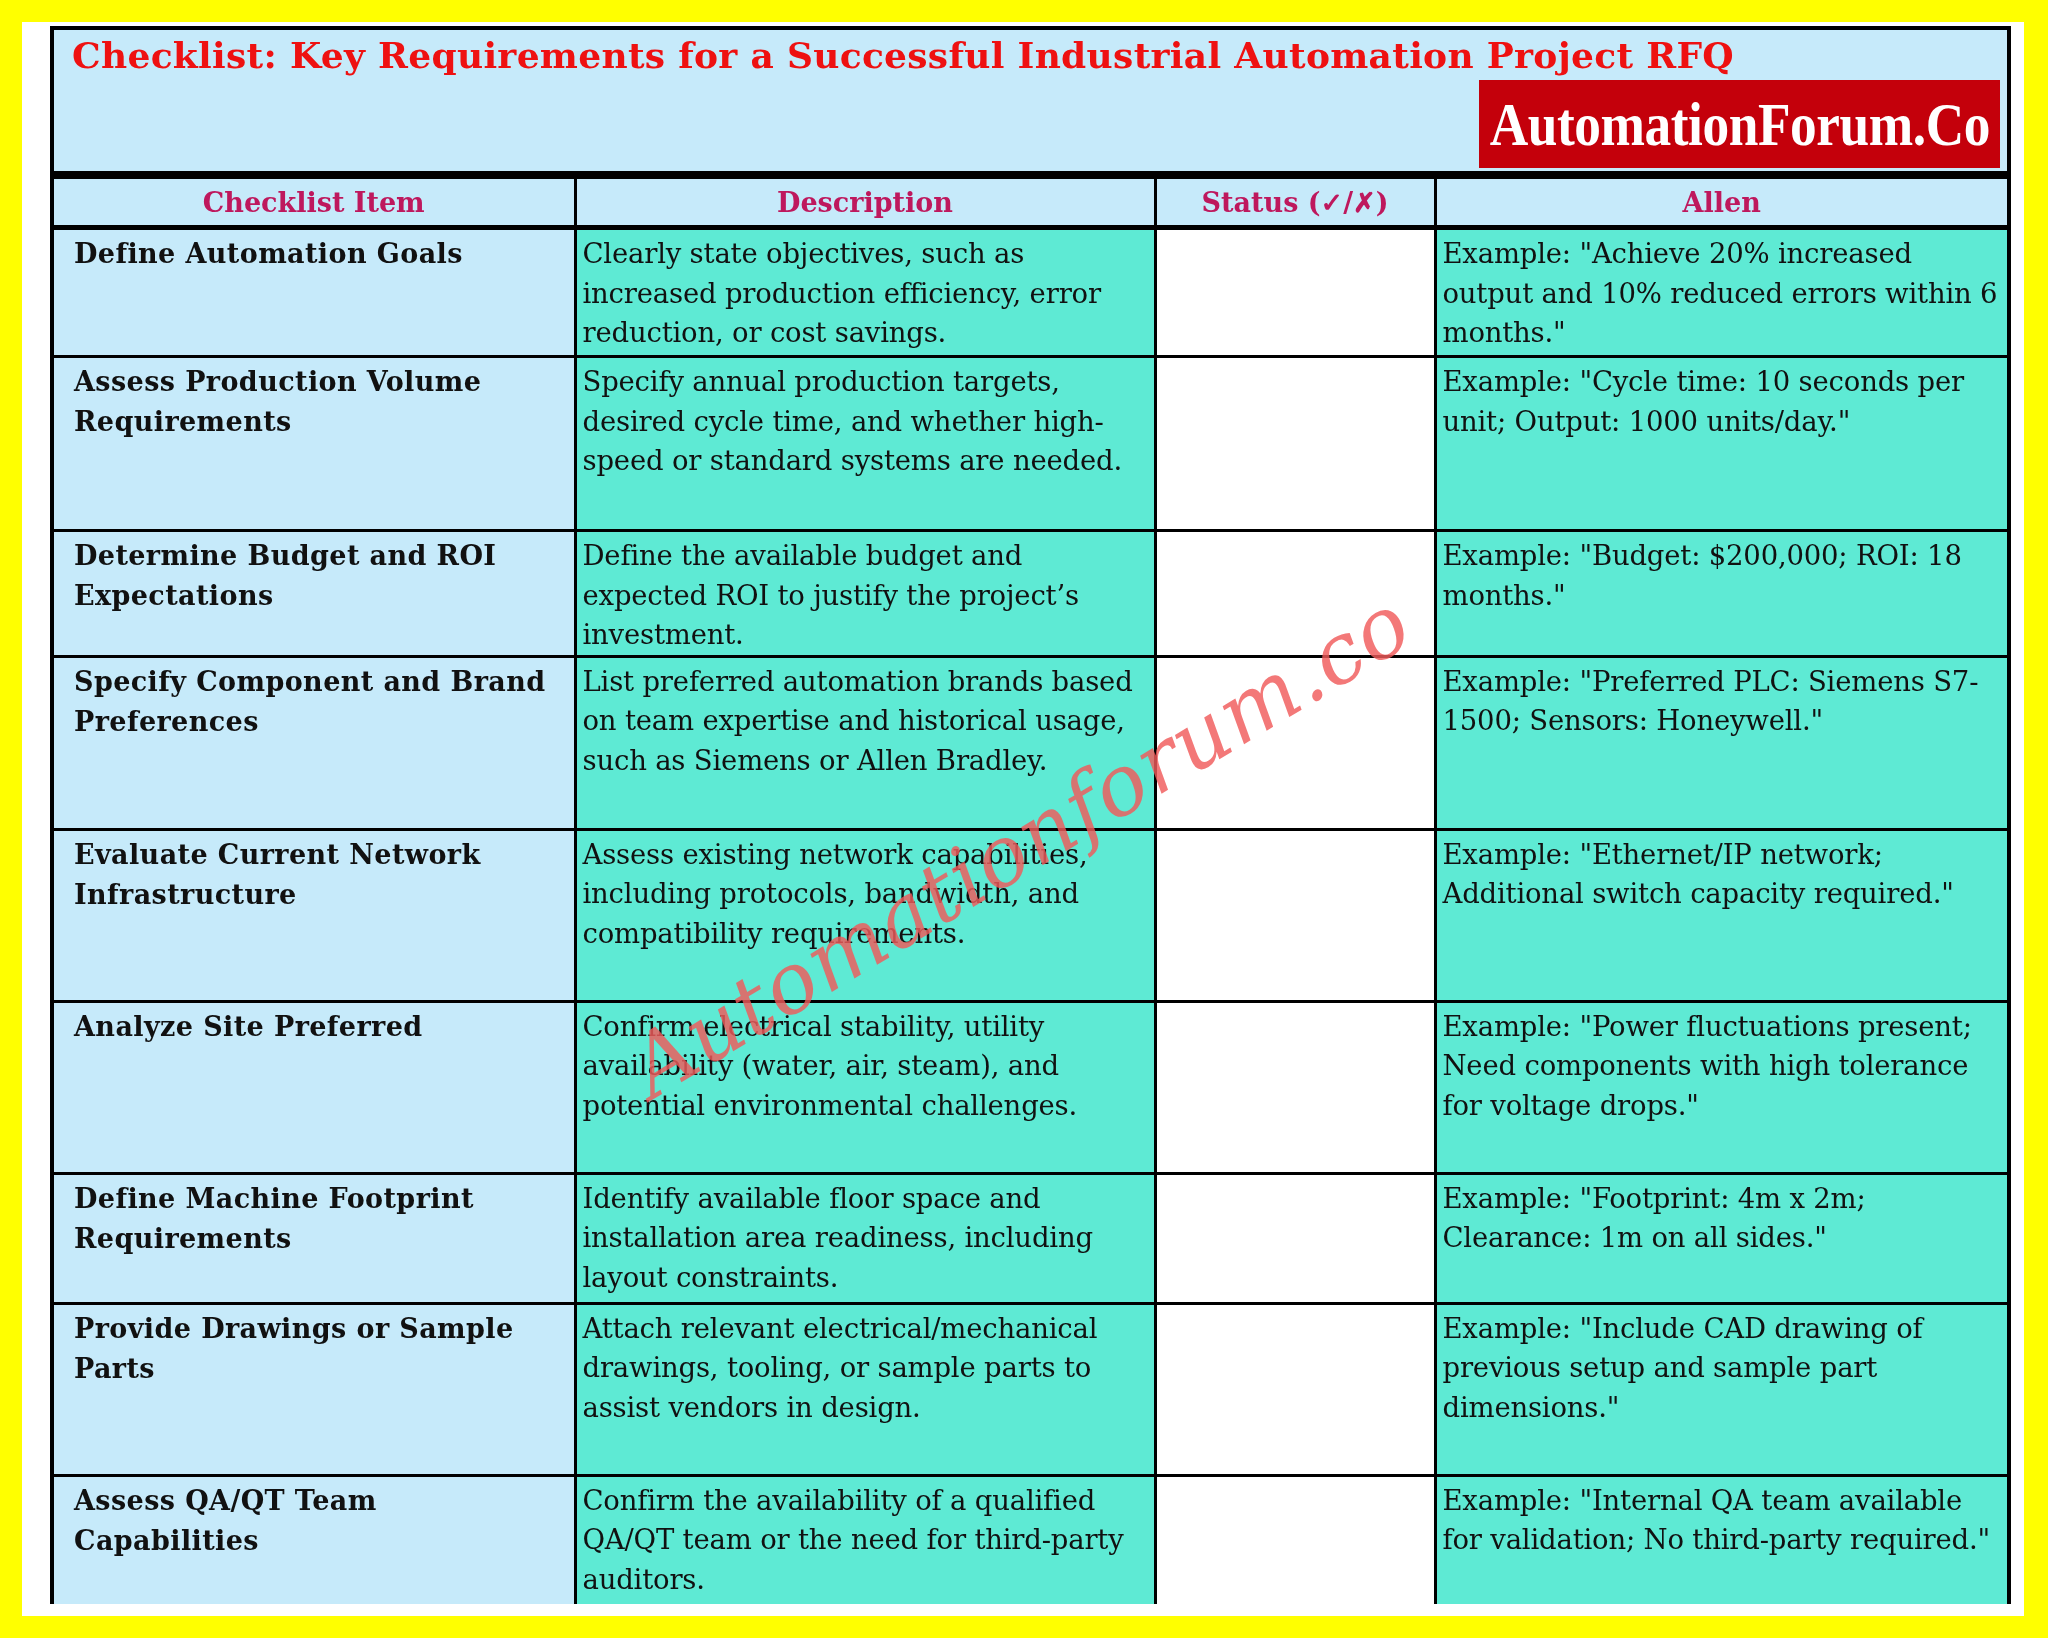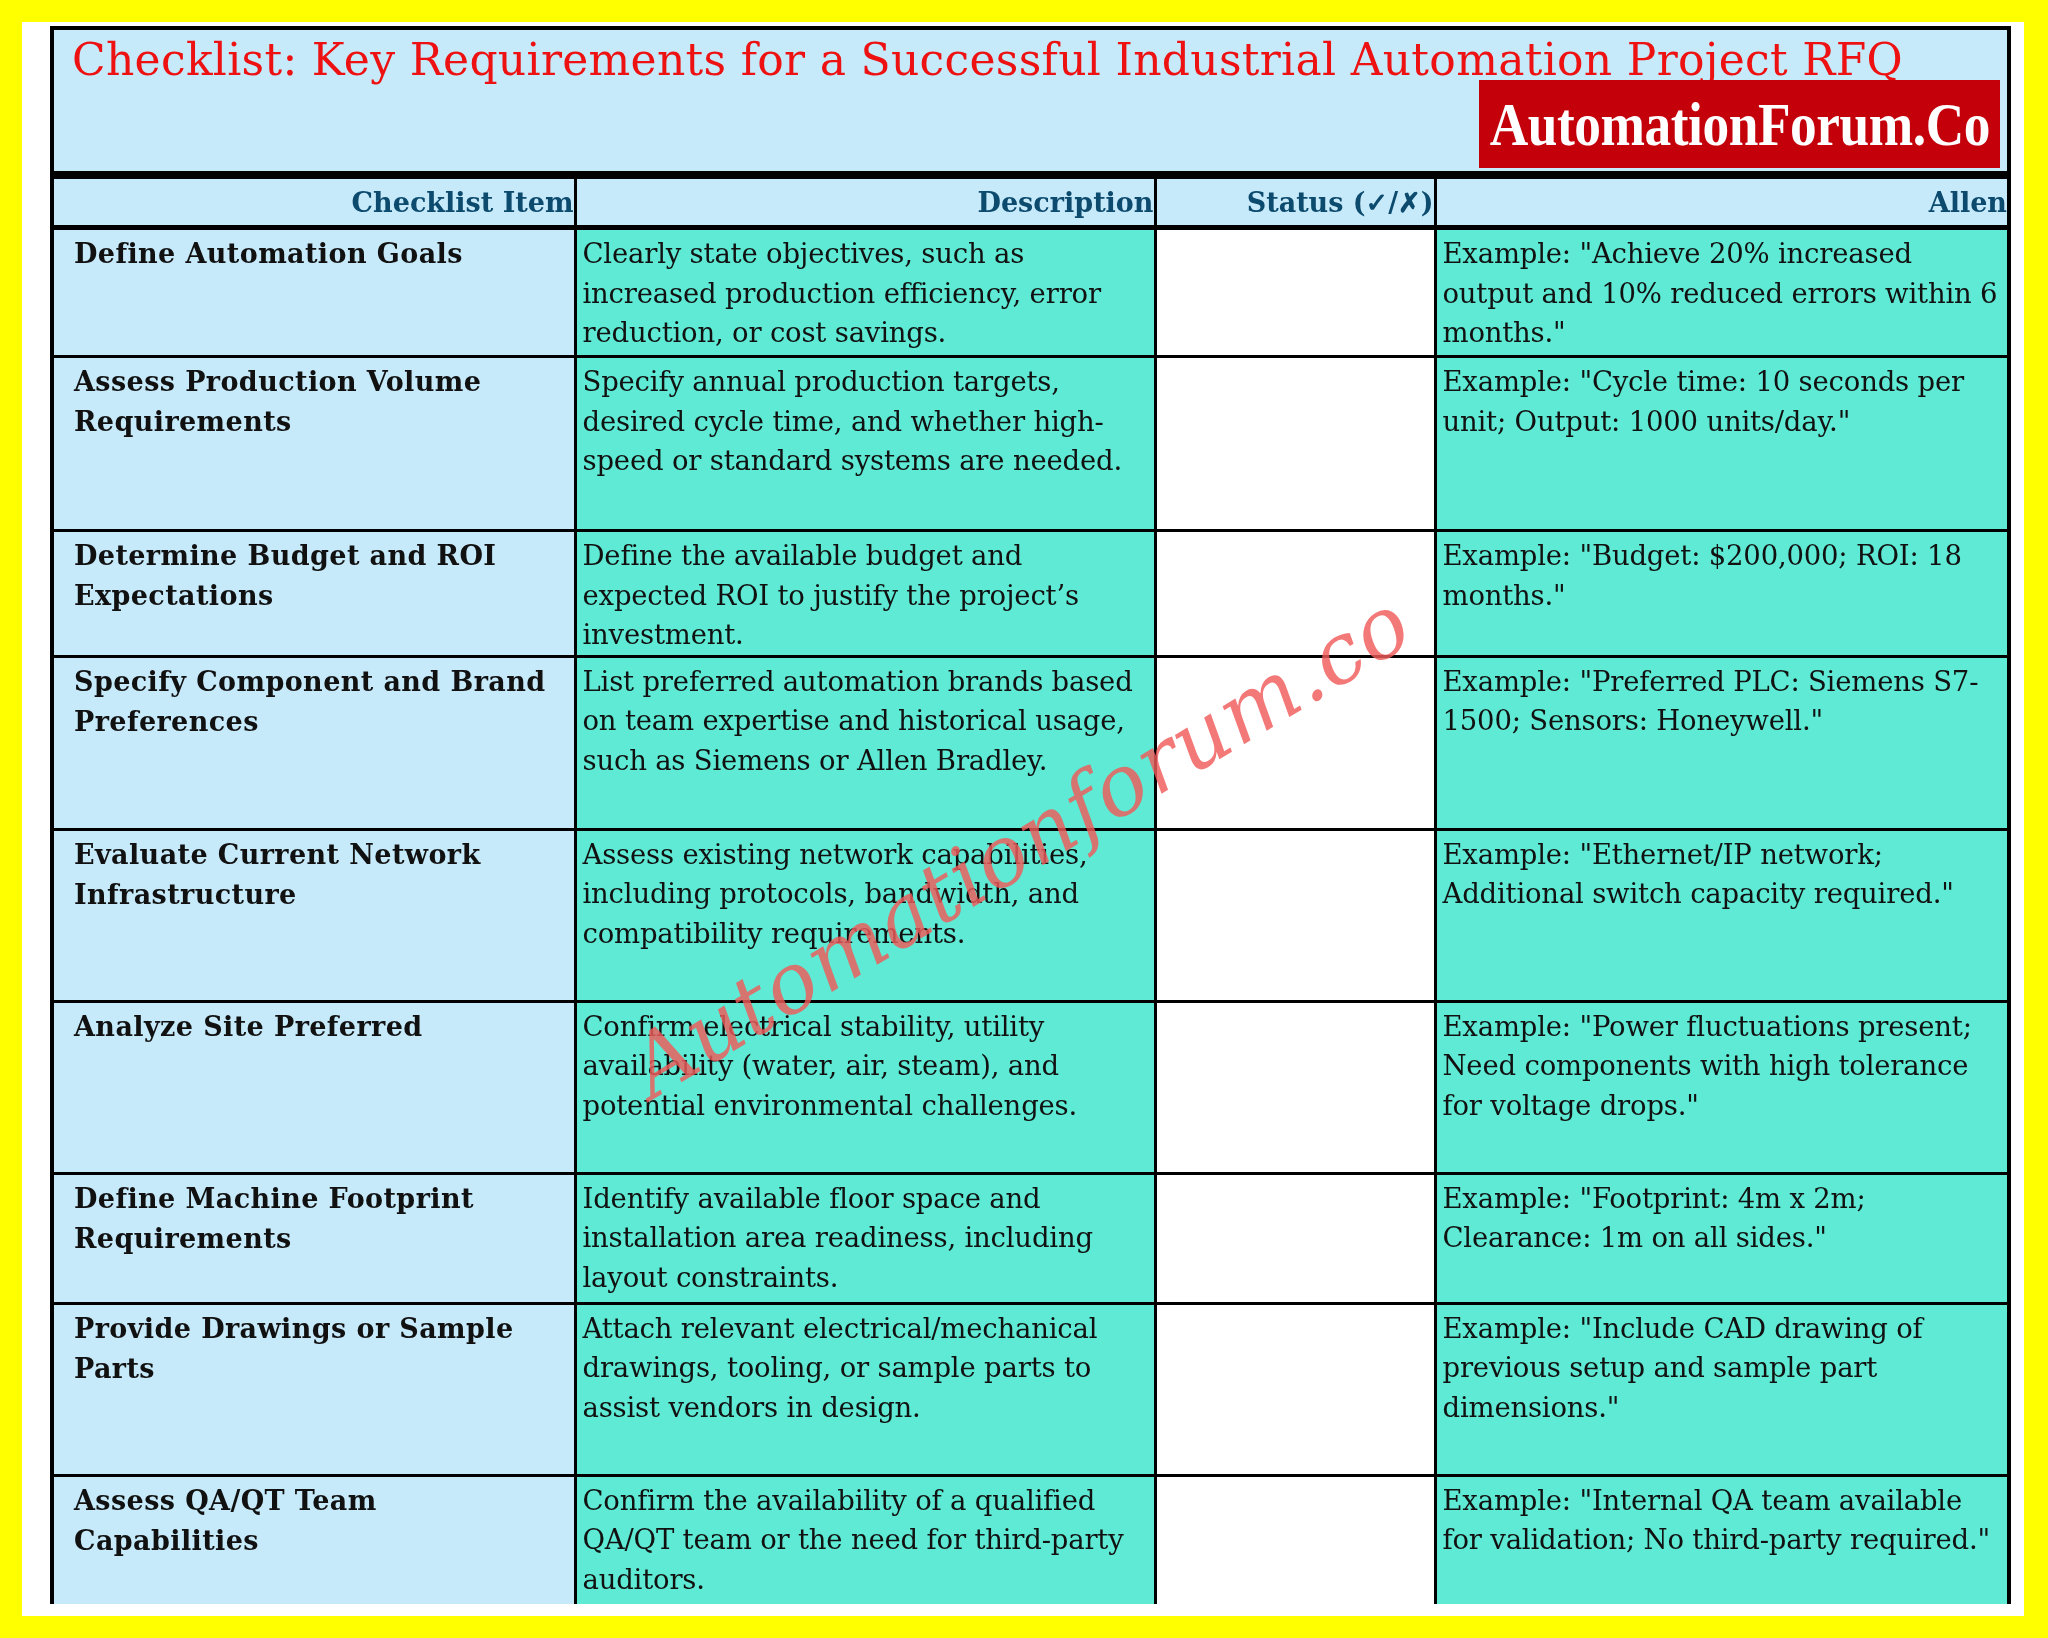--- a/index.html
+++ b/index.html
@@ -18,22 +18,22 @@
     position: absolute; left: 50px; top: 26px; width: 1961px; height: 1578px;
     border: 4px solid #000; background: #ffffff;
   }
 
   .banner {
     position: absolute; left: 0; top: 0; width: 100%; height: 146px;
     background: #c6eafa; border-bottom: 5px solid #000;
   }
   .title {
     position: absolute; left: 18px; top: 4px;
-    font-family: "DejaVu Serif", serif; font-weight: normal;
-    font-size: 44px; color: #ee1111; letter-spacing: 0.3px; white-space: nowrap;
+    font-family: "DejaVu Serif", serif; font-weight: bold;
+    font-size: 36px; color: #ee1111; letter-spacing: 0.3px; white-space: nowrap;
   }
   .logo {
     position: absolute; left: 1425px; top: 50px; width: 521px; height: 88px;
     background: #c4000b; display: flex; align-items: center; justify-content: center;
   }
   .logo span {
     font-family: "Liberation Serif", serif; font-weight: bold;
     font-size: 62px; color: #ffffff; letter-spacing: -0.5px;
     transform: scaleX(0.86); display: inline-block; white-space: nowrap;
   }
@@ -42,22 +42,22 @@
     position: absolute; left: 0; top: 146px; width: 1953px;
     border-collapse: collapse; table-layout: fixed;
   }
   table.grid col.c1 { width: 521px; }
   table.grid col.c2 { width: 580px; }
   table.grid col.c3 { width: 280px; }
   table.grid col.c4 { width: 572px; }
 
   table.grid th {
     height: 50px; background: #c6eafa; border: 3px solid #000; border-bottom-width: 5px;
-    font-family: "DejaVu Serif", serif; font-weight: bold; font-size: 27px; color: #0c4a6e;
-    text-align: right; vertical-align: middle;
+    font-family: "DejaVu Serif", serif; font-weight: bold; font-size: 27px; color: #be185d;
+    text-align: center; vertical-align: middle;
   }
   table.grid td {
     border: 3px solid #000; vertical-align: top;
     padding: 4px 6px 0 6px;
     font-family: "DejaVu Serif", serif; font-size: 27.5px; line-height: 39.5px; color: #111;
   }
   table.grid td.item {
     background: #c6eafa; font-weight: bold; font-size: 27px; line-height: 40px;
     letter-spacing: 0.4px; padding-left: 20px;
   }

